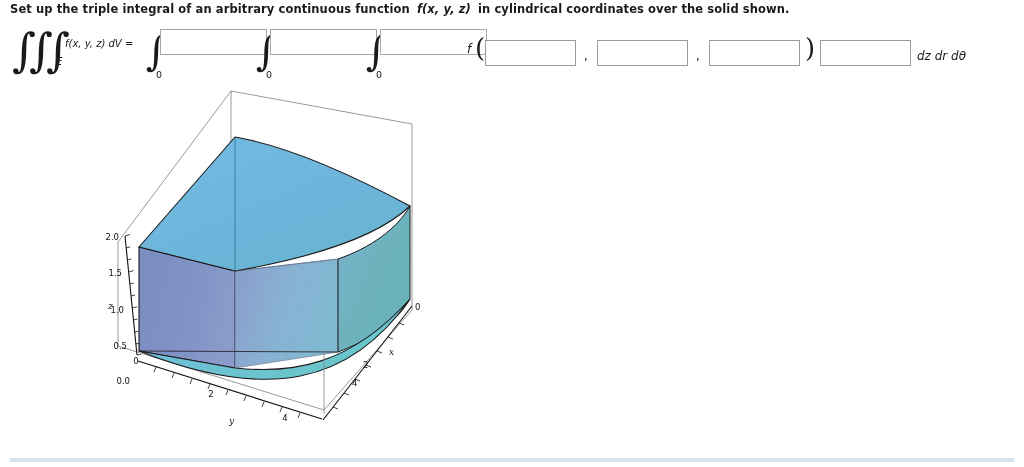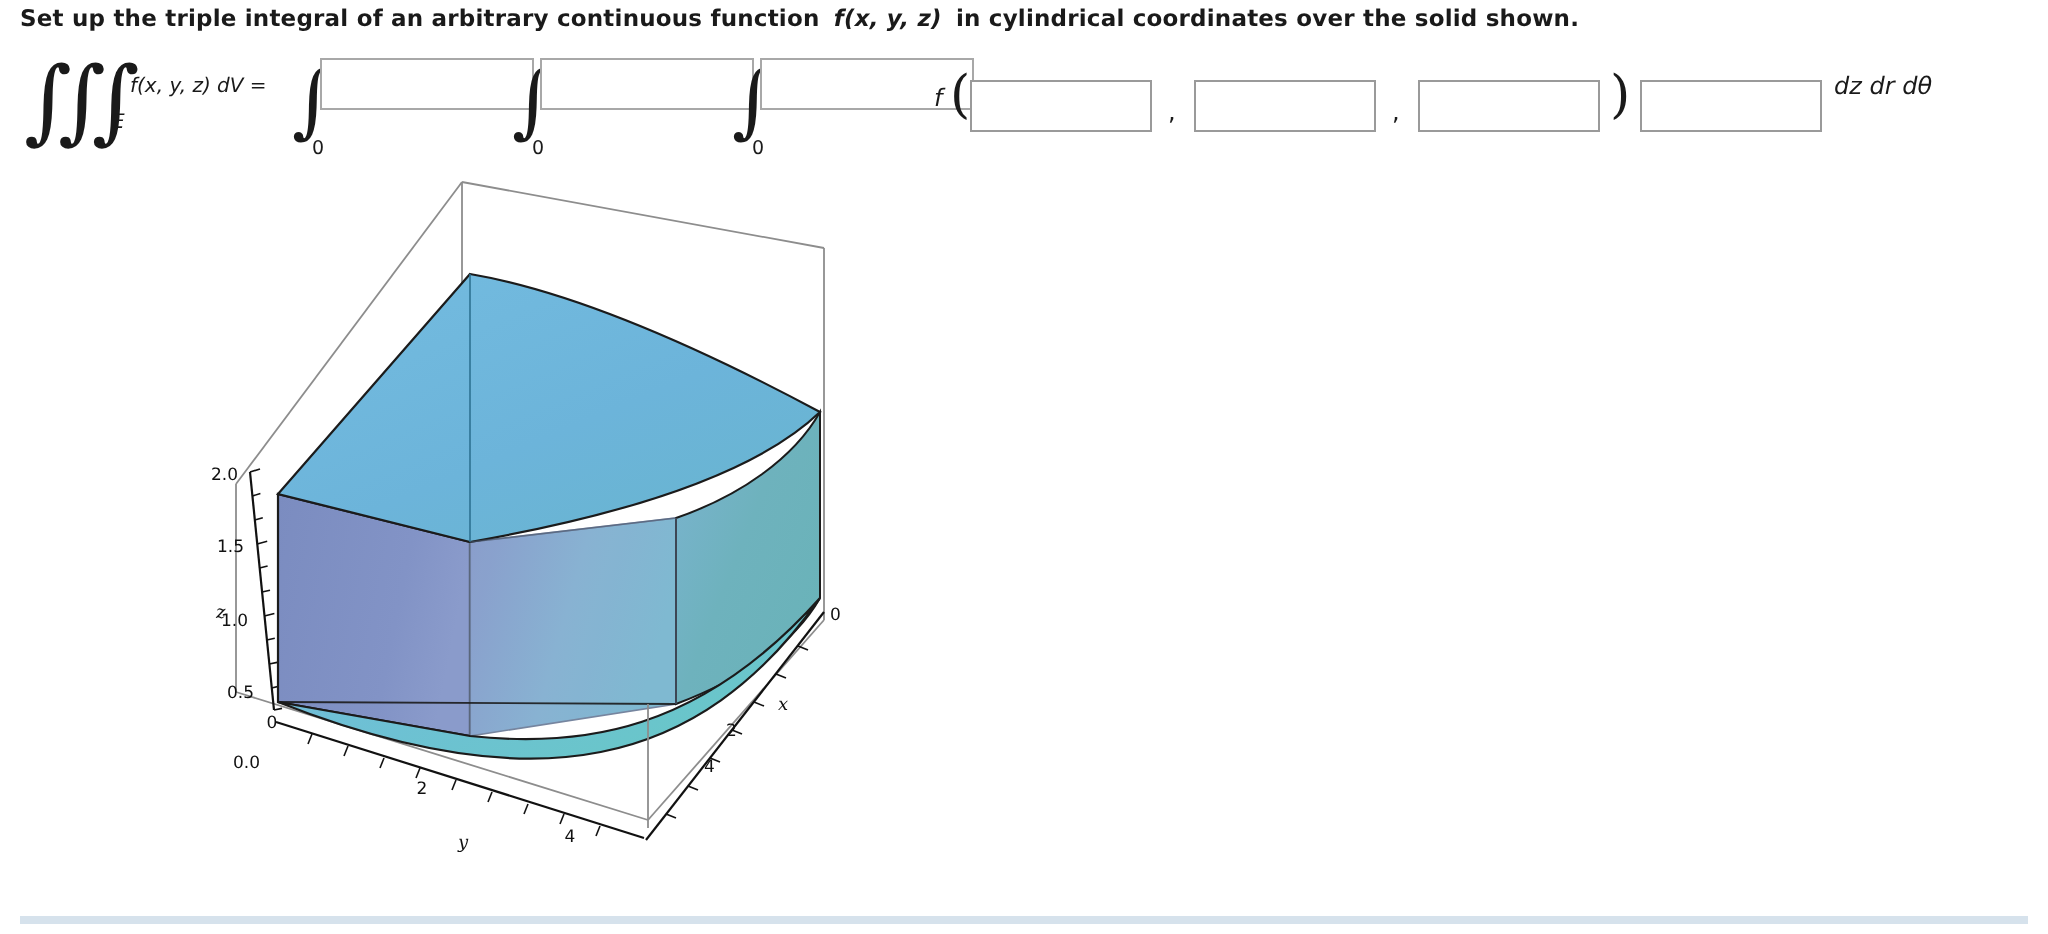--- a/index.html
+++ b/index.html
@@ -160,21 +160,21 @@
 
   <input class="ansbox tall" style="left: 589px; top: 14px; width: 91px; height: 26px;" value="" placeholder="">
   <span class="comma" style="left:688px; top:23px;">,</span>
 
   <input class="ansbox tall" style="left: 701px; top: 14px; width: 91px; height: 26px;" value="" placeholder="">
 
   <span class="paren" style="left:797px; top:9px;">)</span>
 
   <input class="ansbox tall" style="left: 812px; top: 14px; width: 91px; height: 26px;" value="" placeholder="">
 
-  <span class="tail" style="left:909px; top:10px;">dz dr dθ</span>
+  <span class="tail" style="left:909px; top:23px;">dz dr dθ</span>
 </div>
 
 <div id="plot">
 <svg width="340" height="345" viewBox="0 0 340 345" xmlns="http://www.w3.org/2000/svg">
   <defs>
     <linearGradient id="gTop" x1="0" y1="0" x2="0.85" y2="1">
       <stop offset="0%" stop-color="#74bce0"></stop>
       <stop offset="60%" stop-color="#6cb4da"></stop>
       <stop offset="100%" stop-color="#68b5cf"></stop>
     </linearGradient>

